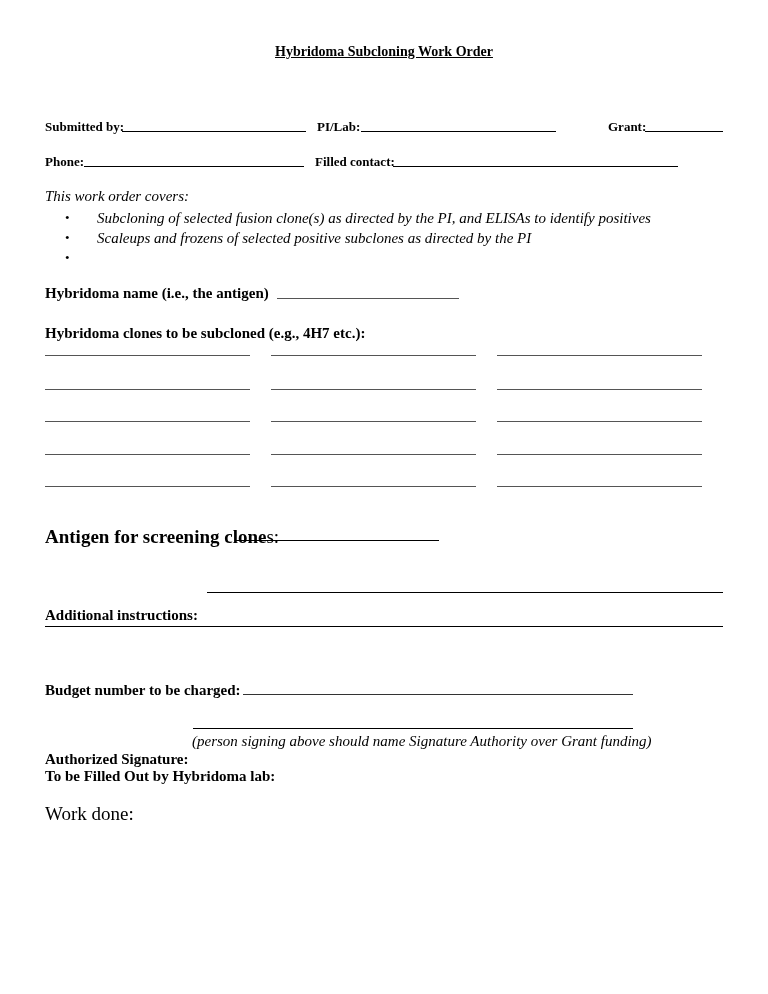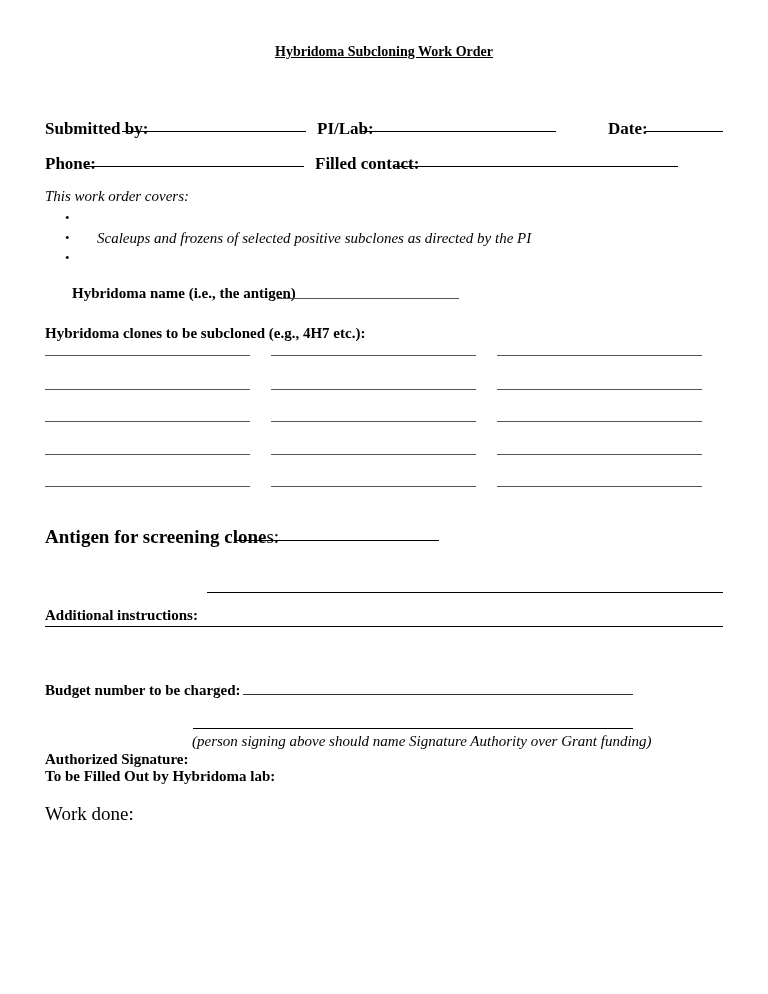--- a/index.html
+++ b/index.html
@@ -5,58 +5,58 @@
     html, body { margin: 0; padding: 0; background: #ffffff; }
     body {
       width: 768px; height: 994px; position: relative; overflow: hidden;
       font-family: "Liberation Serif", "DejaVu Serif", serif; color: #000;
     }
     .abs { position: absolute; font-family: Liberation Serif, serif; }
     .title {
       top: 44px; left: 0; width: 768px; text-align: center;
       font-weight: bold; font-size: 14px; text-decoration: underline;
     }
-    .small-bold { font-weight: bold; font-size: 17px; }
+    .small-bold { font-weight: bold; font-size: 13px; }
     .line { border-bottom: 1px solid #000; height: 0; }
     .italic { font-style: italic; font-size: 15px; }
     .bold15 { font-weight: bold; font-size: 15px; }
     .reg15 { font-size: 19px; }
     ul.covers { margin: 0; padding: 0; list-style: none; }
     ul.covers li { position: relative; padding-left: 52px; height: 20px; line-height: 20px; }
     ul.covers li .bullet { position: absolute; left: 20px; top: 0; font-style: normal; font-size: 13px; }
     .clone-line { position: absolute; height: 0; border-bottom: 1.6px solid #555; width: 205px; }
   </style>
 </head>
 <body>
 
 <div class="abs title">Hybridoma Subcloning Work Order</div>
 
 <div class="abs small-bold" style="top:119px; left:45px;">Submitted by:</div>
 <div class="abs line" style="top:131px; left:122px; width:184px;"></div>
 
 <div class="abs small-bold" style="top:119px; left:317px;">PI/Lab:</div>
 <div class="abs line" style="top:131px; left:361px; width:195px;"></div>
 
-<div class="abs small-bold" style="top:119px; left:608px;">Date:</div>
+<div class="abs small-bold" style="top:119px; left:608px;">Grant:</div>
 <div class="abs line" style="top:131px; left:645px; width:78px;"></div>
 
 <div class="abs small-bold" style="top:154px; left:45px;">Phone:</div>
 <div class="abs line" style="top:166px; left:84px; width:220px;"></div>
 
 <div class="abs small-bold" style="top:154px; left:315px;">Filled contact:</div>
 <div class="abs line" style="top:166px; left:393px; width:285px;"></div>
 
 <div class="abs italic" style="top:188px; left:45px;">This work order covers:</div>
 <ul class="abs covers italic" style="top:208px; left:45px; width:700px;">
-  <li><span class="bullet">•</span></li>
+  <li><span class="bullet">•</span><span>Subcloning of selected fusion clone(s) as directed by the PI, and ELISAs to identify positives</span></li>
   <li><span class="bullet">•</span><span>Scaleups and frozens of selected positive subclones as directed by the PI</span></li>
   <li><span class="bullet">•</span></li>
 </ul>
 
-<div class="abs bold15" style="top:285px; left:45px;margin-left:27px;">Hybridoma name (i.e., the antigen)</div>
+<div class="abs bold15" style="top:285px; left:45px;">Hybridoma name (i.e., the antigen)</div>
 <div class="abs" style="top:298px; left:277px; width:182px; border-bottom:1.6px solid #555;"></div>
 
 <div class="abs bold15" style="top:325px; left:45px;">Hybridoma clones to be subcloned (e.g., 4H7 etc.):</div>
 
 <div>
   <div class="clone-line" style="top:355px; left:45px;"></div>
   <div class="clone-line" style="top:355px; left:271px;"></div>
   <div class="clone-line" style="top:355px; left:497px;"></div>
 
   <div class="clone-line" style="top:389px; left:45px;"></div>

